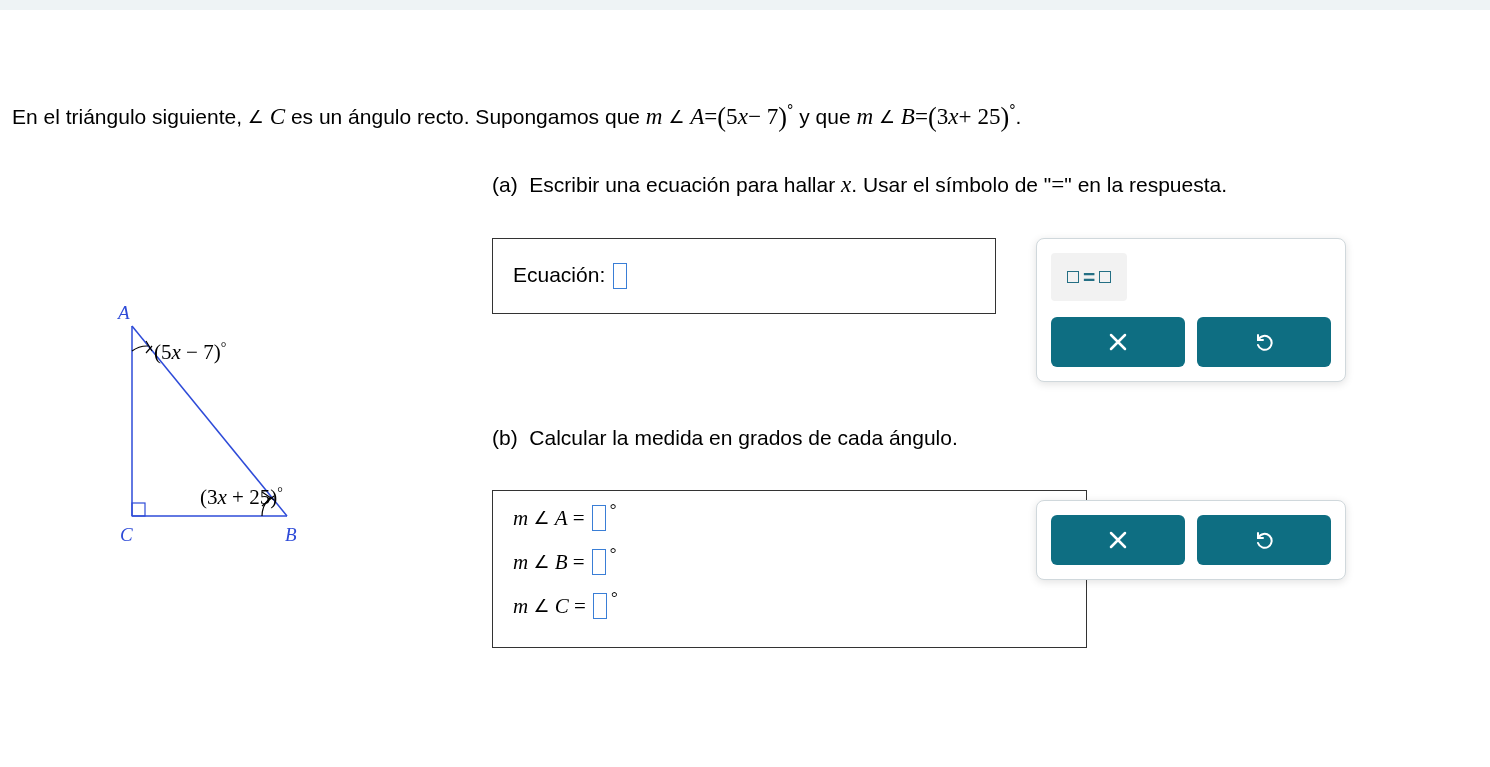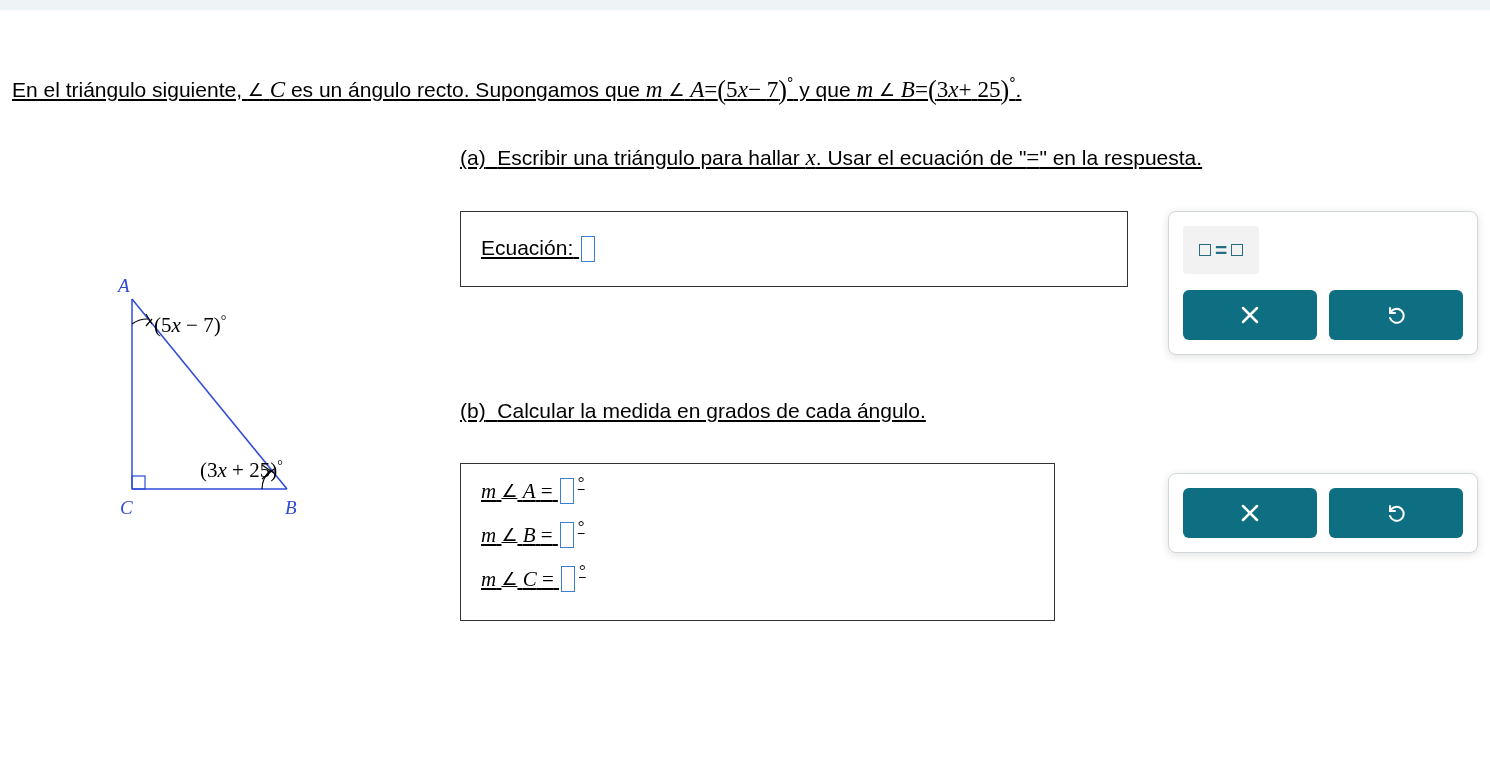--- a/index.html
+++ b/index.html
@@ -11,22 +11,21 @@
     background: #fff;
     width: 1490px;
     height: 767px;
     padding: 0;
   }
   .top-bar {
     height: 10px;
     background: #eef3f5;
   }
   .content {
-    padding: 64px 12px 0 12px;
-    text-decoration: underline;
+    padding: 91px 12px 0 12px;
   }
   .prompt-line {
     margin-bottom: 40px;
   }
   .angle { font-size: 0.85em; position: relative; top: -1px; }
   .mi { font-style: italic; font-family: 'Times New Roman', serif; font-size: 1.1em; }
   .mn { font-family: 'Times New Roman', serif; font-size: 1.1em; }
   .deg { font-size: 0.75em; vertical-align: super; }
   .bigpar { font-family: 'Times New Roman', serif; font-size: 1.25em; position: relative; top: 2px;}
   
@@ -42,21 +41,21 @@
   .question-col {
     flex: 1;
     padding-left: 10px;
   }
   .qrow {
     display: flex;
     align-items: flex-start;
     margin-bottom: 40px;
   }
   .qtext-area {
-    width: 668px;
+    width: 504px;
   }
   .qprompt { margin-bottom: 40px; }
   .answer-box {
     border: 1.5px solid #333;
   }
   .answer-box-a {
     padding: 24px 20px;
   }
   .answer-box-b {
     padding: 14px 20px 10px 20px;
@@ -156,21 +155,21 @@
         <text x="98" y="198" font-family="Times New Roman" font-size="21" fill="#000">
           <tspan>(</tspan><tspan>3</tspan><tspan font-style="italic">x</tspan><tspan> + 25</tspan><tspan>)</tspan><tspan font-size="14" dy="-7">°</tspan>
         </text>
       </svg>
     </div>
 
     <div class="question-col">
 
       <div class="qprompt">
         <span>(a)</span>&nbsp;
-        <span>Escribir una triángulo para hallar </span><span class="mi">x</span><span>. Usar el ecuación de "</span><span class="mn">=</span><span>" en la respuesta.</span>
+        <span>Escribir una ecuación para hallar </span><span class="mi">x</span><span>. Usar el símbolo de "</span><span class="mn">=</span><span>" en la respuesta.</span>
       </div>
       <div class="qrow">
         <div class="qtext-area">
           <div class="answer-box answer-box-a">
             <span>Ecuación:</span>
             <span class="input-placeholder"></span>
           </div>
         </div>
         <div class="tool-panel tool-panel-a">
           <div class="equals-btn">

